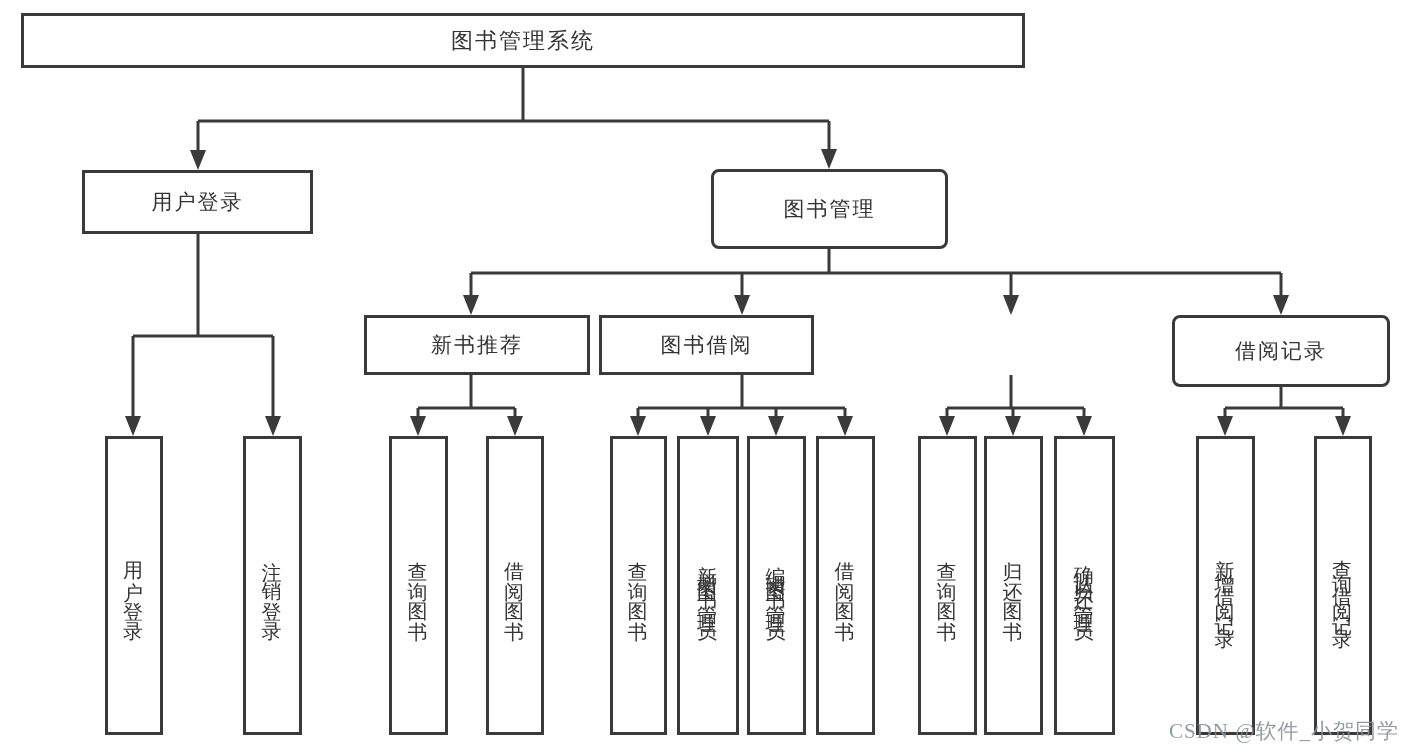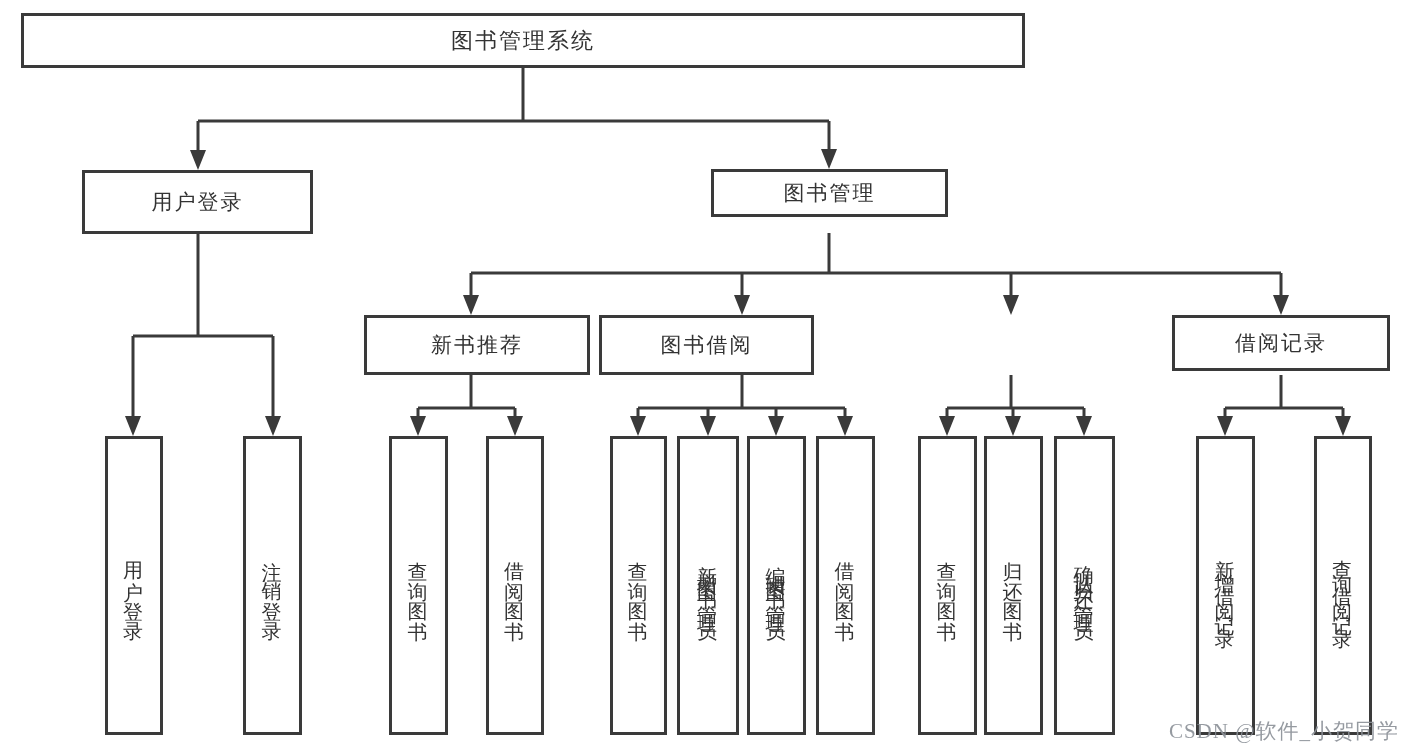--- a/index.html
+++ b/index.html
@@ -93,25 +93,25 @@
       M939 416 L955 416 L947 436 Z
       M1005 416 L1021 416 L1013 436 Z
       M1076 416 L1092 416 L1084 436 Z
       M1217 416 L1233 416 L1225 436 Z
       M1335 416 L1351 416 L1343 436 Z"></path>
   </svg>
 
   <div class="node h root" style="left:21px; top:13px; width:1004px; height:55px;">图书管理系统</div>
 
   <div class="node h" style="left:82px; top:170px; width:231px; height:64px;">用户登录</div>
-  <div class="node h" style="left:711px; top:169px; width:237px; height:48px;">图书管理</div>
+  <div class="node h" style="left:711px; top:169px; width:237px; height:80px;border-radius:8px;">图书管理</div>
 
   <div class="node h" style="left:364px; top:315px; width:226px; height:60px;">新书推荐</div>
   <div class="node h" style="left:599px; top:315px; width:215px; height:60px;">图书借阅</div>
-  <div class="node h" style="left:1172px; top:315px; width:218px; height:56px;">借阅记录</div>
+  <div class="node h" style="left:1172px; top:315px; width:218px; height:72px;border-radius:8px;">借阅记录</div>
 
   <div class="node v" style="left:105px; top:436px; width:58px; height:299px;">
     <span class="vtext ls-lg">用户登录</span>
   </div>
   <div class="node v" style="left:243px; top:436px; width:59px; height:299px;">
     <span class="vtext ls-lg">注销登录</span>
   </div>
 
   <div class="node v" style="left:389px; top:436px; width:59px; height:299px;">
     <span class="vtext ls-lg">查询图书</span>

